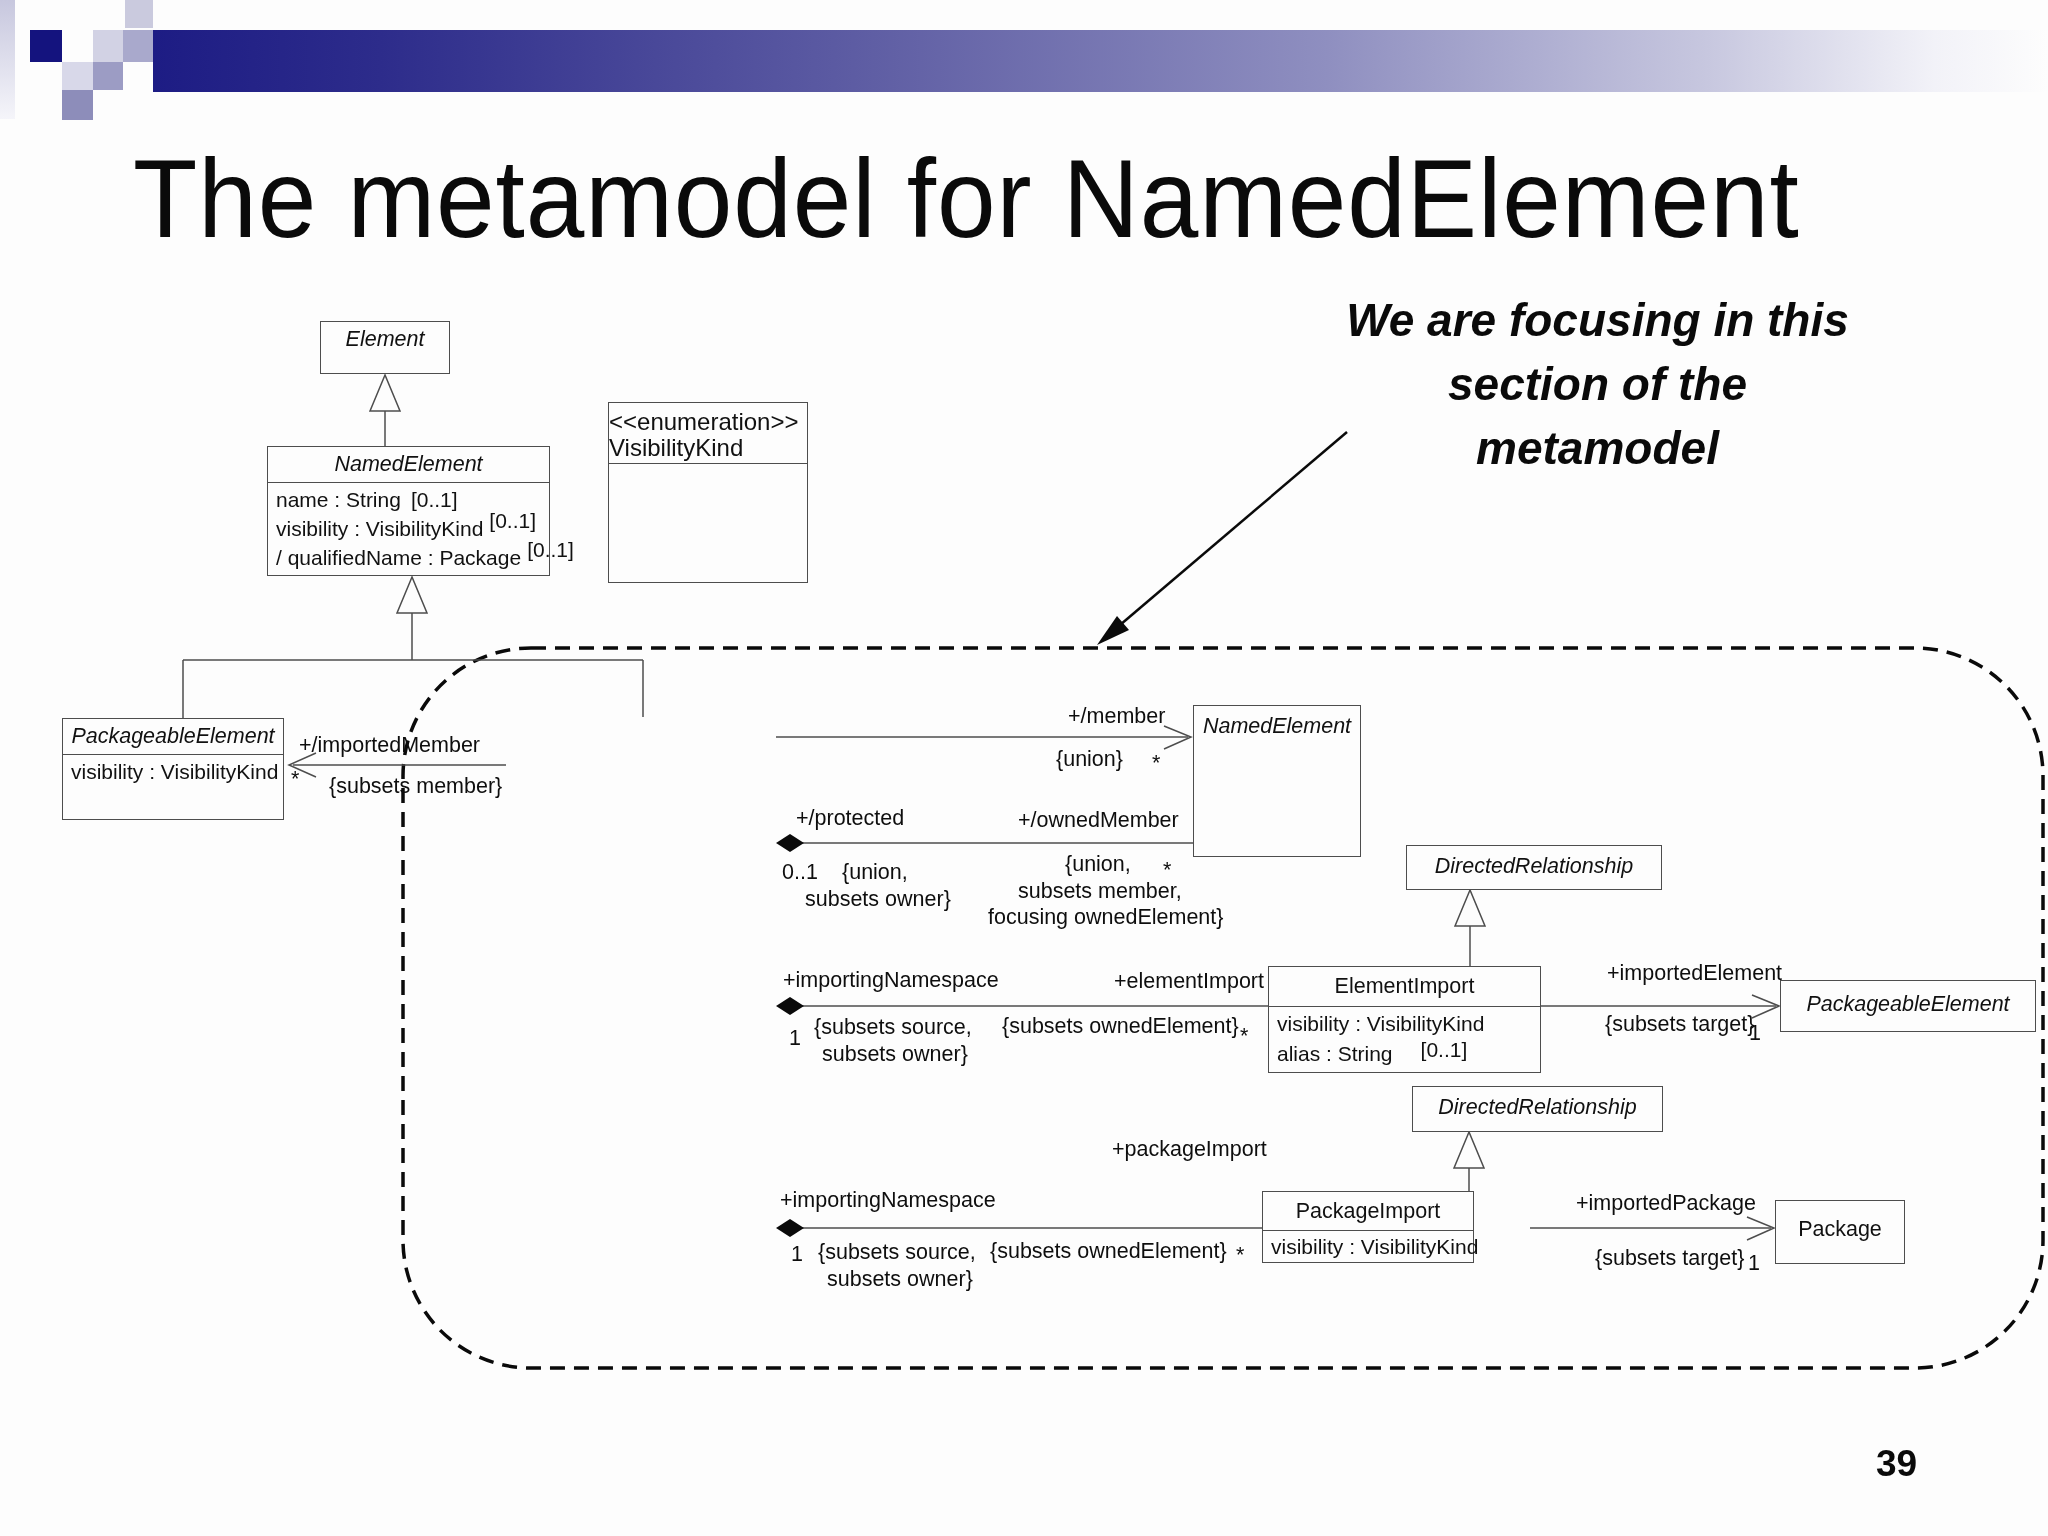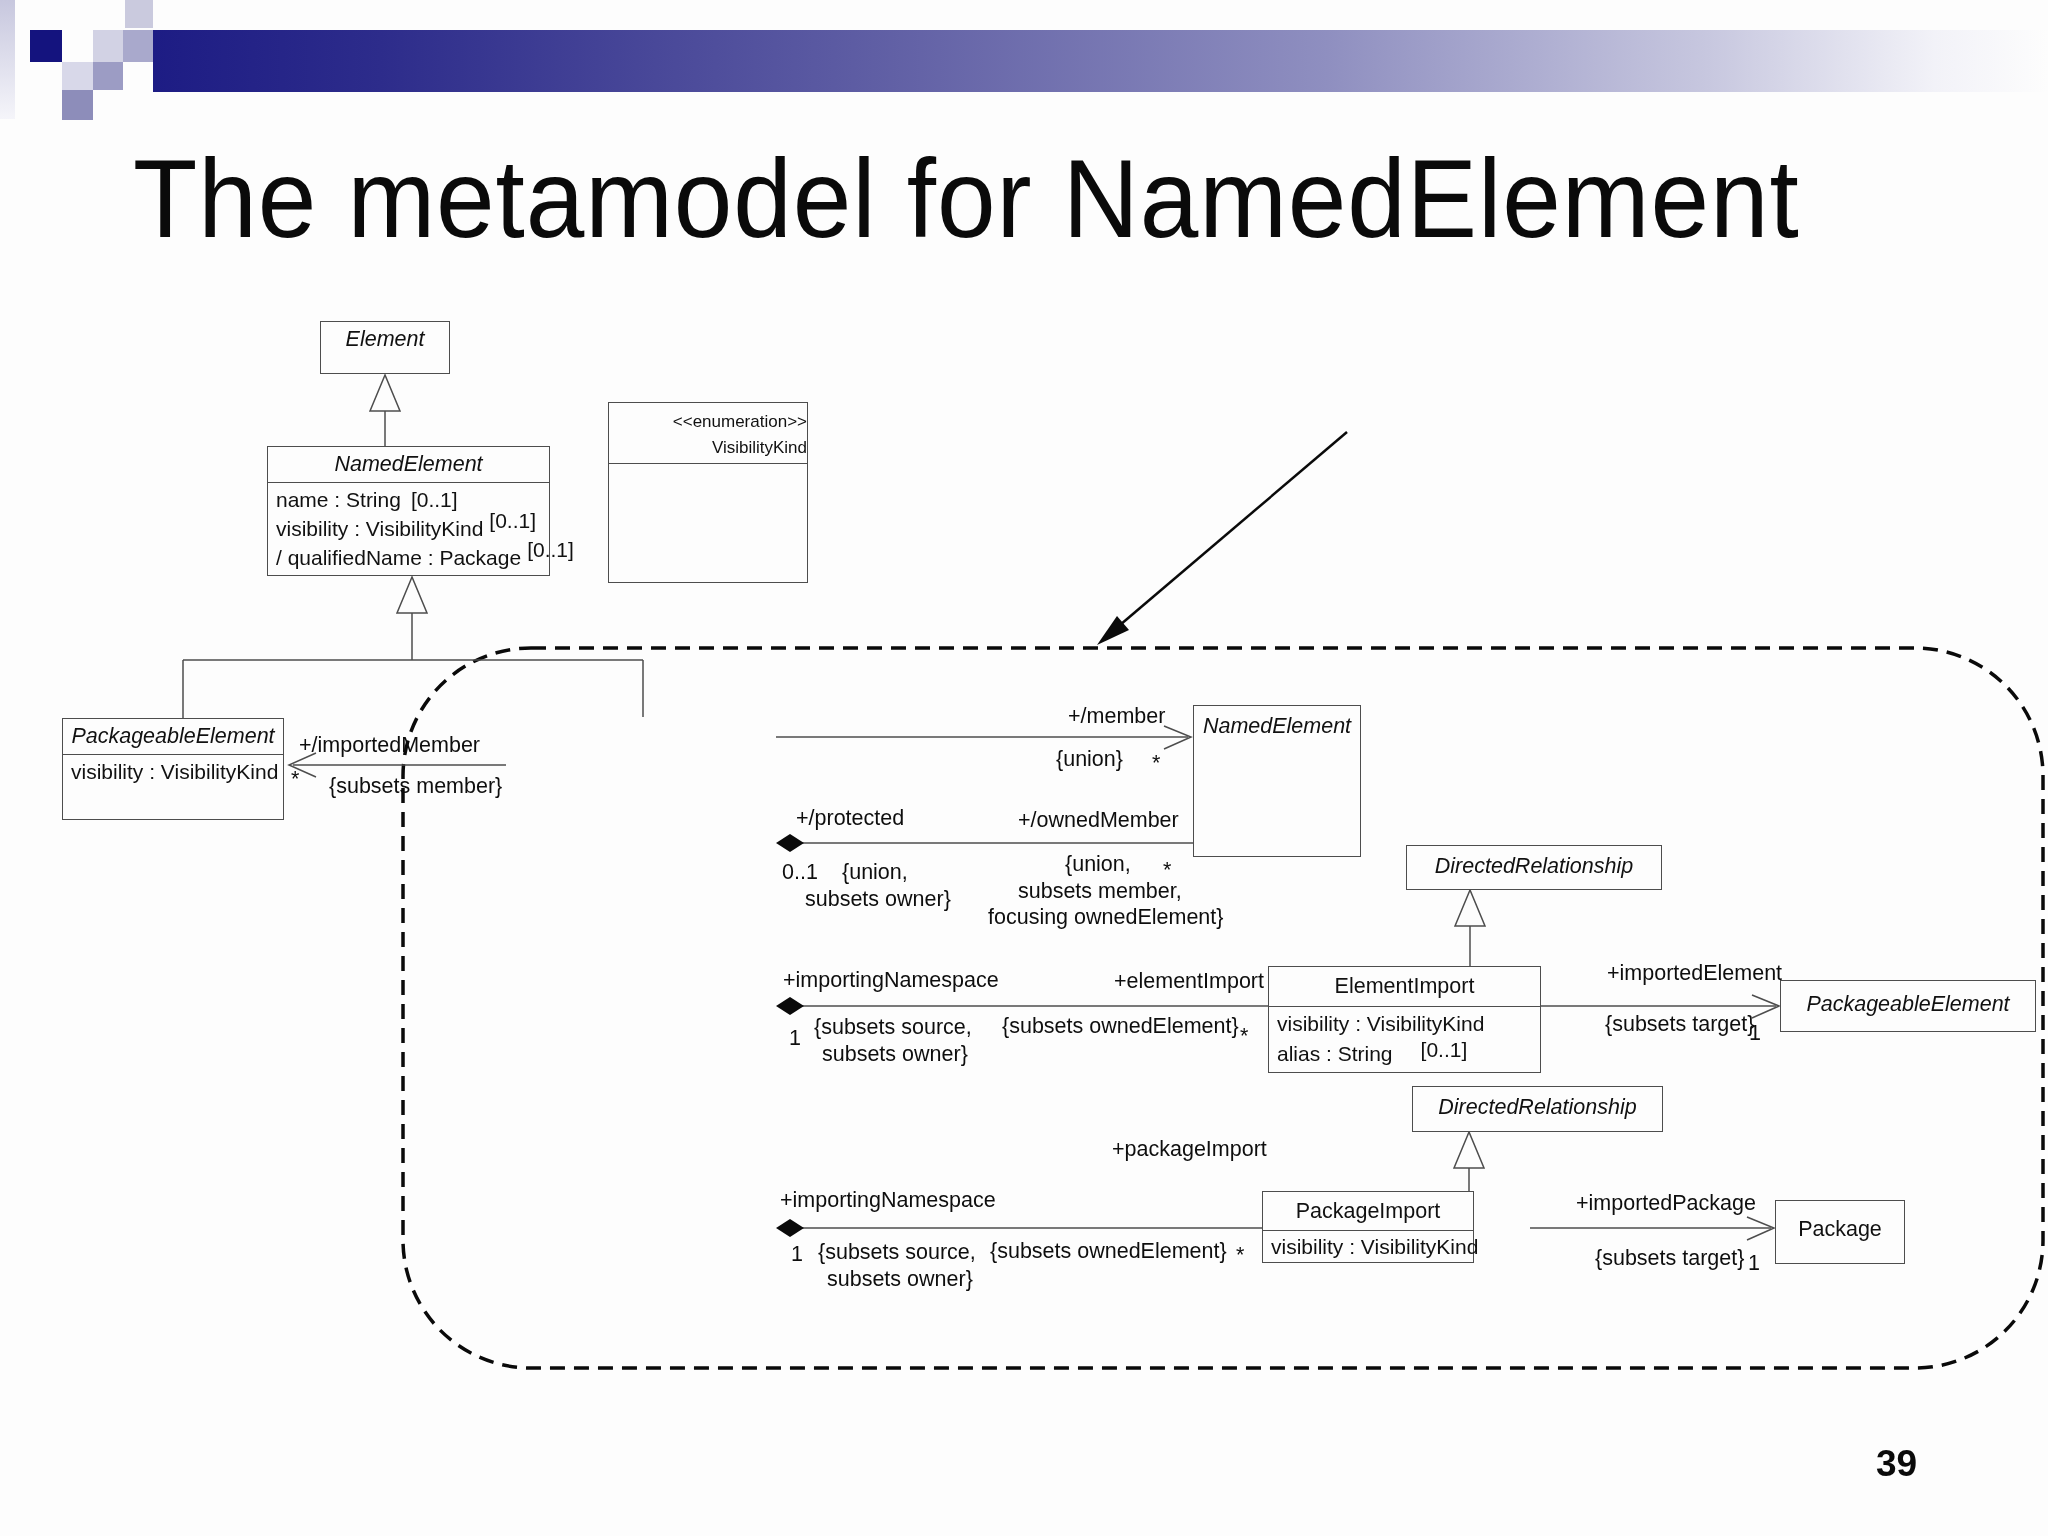--- a/index.html
+++ b/index.html
@@ -19,21 +19,21 @@
     font-size:46px;font-weight:bold;font-style:italic;line-height:64px;white-space:pre-line;color:#0a0a0a;}
   
   .uml-box{position:absolute;border:1.5px solid #4d4d4d;background:#fdfdfd;box-sizing:border-box;}
   .uml-head{border-bottom:1.5px solid #4d4d4d;box-sizing:border-box;}
   .uml-title{text-align:center;font-style:italic;font-size:21.5px;white-space:nowrap;}
   .uml-title.upright{font-style:normal;}
   .attr{font-size:21px;padding-left:8px;line-height:29px;white-space:nowrap;}
   .raised{position:relative;top:-8px;margin-left:6px;}
   .gapmult{position:relative;top:-4px;margin-left:28px;}
   .inlinemult{margin-left:10px;}
-  .enum-line{text-align:right;font-size:17px;line-height:26px;white-space:nowrap;}
+  .enum-line{text-align:left;font-size:24px;line-height:26px;white-space:nowrap;}
   
   .lbl{position:absolute;font-size:21.5px;white-space:nowrap;color:#0e0e0e;}
   
   .lines{position:absolute;left:0;top:0;pointer-events:none;}
   
   .pagenum{position:absolute;left:1876px;top:1443px;font-size:37px;font-weight:bold;color:#0a0a0a;}
 </style>
 </head>
 <body>
 
@@ -44,20 +44,23 @@
   <div class="sq" style="left:30px;top:30px;width:32px;height:32px;background:#14137e"></div>
   <div class="sq" style="left:125px;top:0;width:28px;height:28px;background:#cacade"></div>
   <div class="sq" style="left:93px;top:30px;width:30px;height:32px;background:#d2d2e4"></div>
   <div class="sq" style="left:123px;top:30px;width:30px;height:32px;background:#a9a9cc"></div>
   <div class="sq" style="left:62px;top:62px;width:31px;height:28px;background:#d8d8e9"></div>
   <div class="sq" style="left:93px;top:62px;width:30px;height:28px;background:#9c9cc4"></div>
   <div class="sq" style="left:62px;top:90px;width:31px;height:30px;background:#8d8dba"></div>
 
   <div class="title">The metamodel for NamedElement</div>
 
+  <div class="annotation">We are focusing in this
+section of the
+metamodel</div>
 
   <svg class="lines" width="2048" height="1536" viewBox="0 0 2048 1536">
 
     <rect x="403" y="648" width="1640" height="720" rx="128" ry="128" fill="none" stroke="#0a0a0a" stroke-width="3.5" stroke-dasharray="15 9"></rect>
 
     <line x1="1347" y1="432" x2="1120" y2="625" stroke="#0a0a0a" stroke-width="2.5"></line>
     <polygon points="1097,645 1117,616 1129,630" fill="#0a0a0a"></polygon>
 
     <polygon points="385,375 370,411 400,411" fill="#fdfdfd" stroke="#4d4d4d" stroke-width="1.5"></polygon>
     <line x1="385" y1="411" x2="385" y2="446" stroke="#4d4d4d" stroke-width="1.5"></line>

